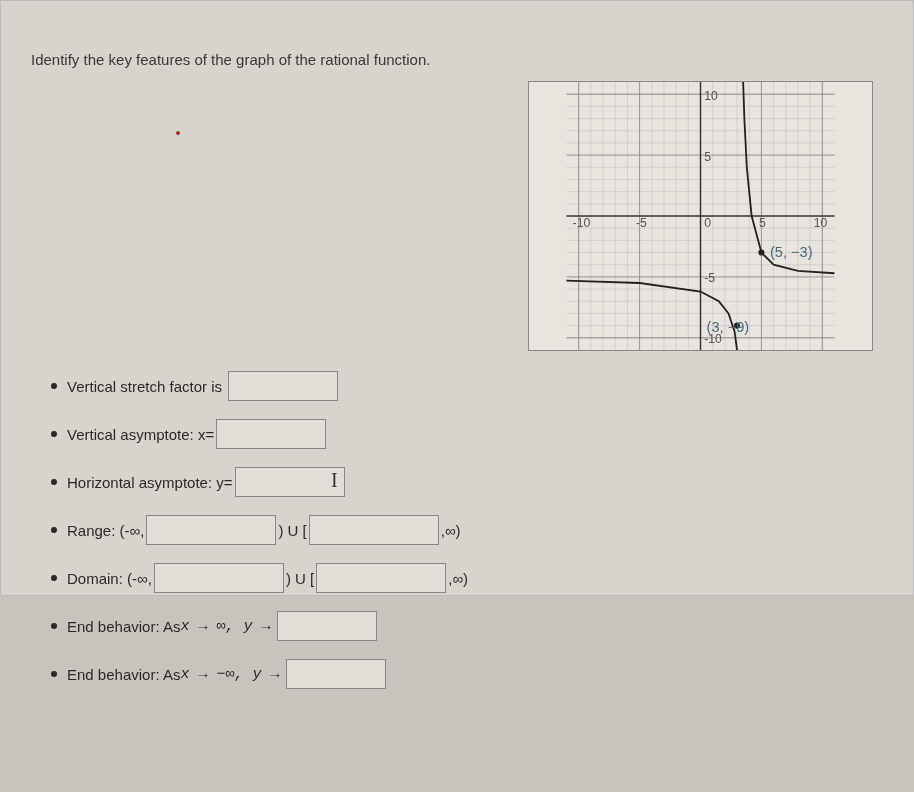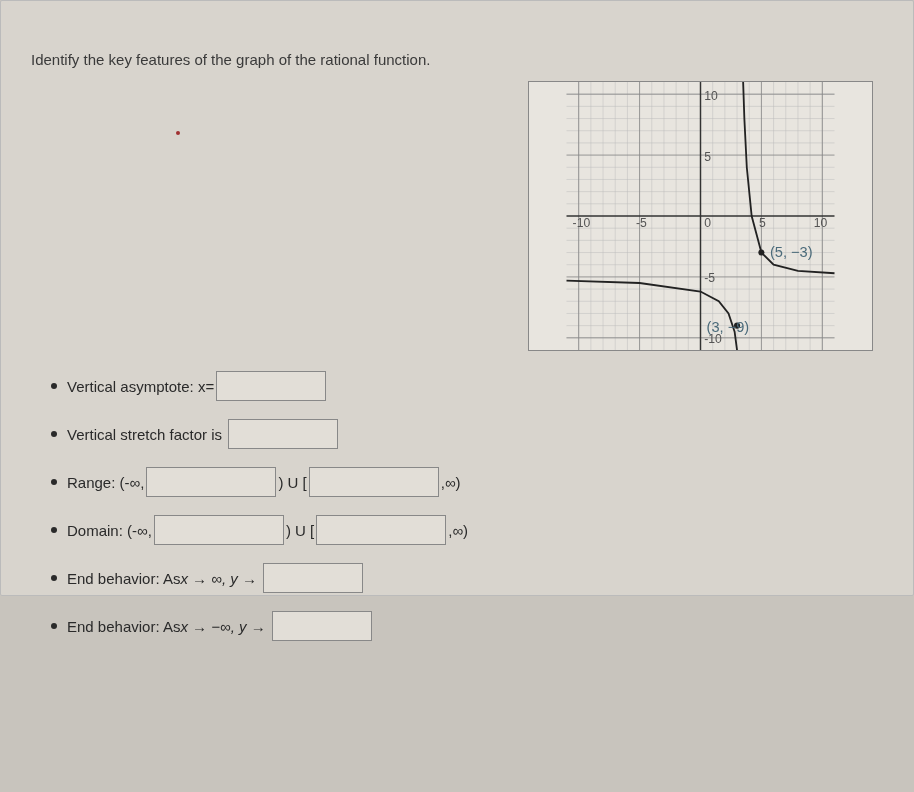--- a/index.html
+++ b/index.html
@@ -75,21 +75,21 @@
     height: 30px;
     padding: 2px 6px;
     font-size: 14px;
     vertical-align: middle;
     margin: 0 2px;
     font-family: Arial, sans-serif;
   }
   .w-small { width: 110px; }
   .w-med { width: 130px; }
   .w-tiny { width: 100px; }
-  .math { font-family: Liberation Sans, sans-serif; font-style: italic; }
+  .math { font-family: Liberation Mono, monospace; font-style: italic; }
   .cursor-mark {
     position: absolute;
     pointer-events: none;
     font-family: serif;
     font-size: 20px;
     color: #333;
   }
 </style>
 </head>
 <body>
@@ -180,30 +180,36 @@
         <text x="5.7" y="3.4">(5, −3)</text>
         <text x="0.5" y="9.5">(3, −9)</text>
       </g>
     </svg>
   </div>
 
   <div class="form-area">
 
     <div class="row">
       <span class="bullet"></span>
+      <span>Vertical stretch factor is</span>&nbsp;
+      <input class="input-box w-small" value="" style="">
+    </div>
+
+    <div class="row">
+      <span class="bullet"></span>
       <span>Vertical asymptote:  x=</span>
       <input class="input-box w-small" value="" style="">
     </div>
 
-    <div class="row">
-      <span class="bullet"></span>
-      <span>Vertical stretch factor is</span>&nbsp;
+    <div class="row" style="position:relative;">
+      <span class="bullet"></span>
+      <span>Horizontal asymptote:  y=</span>
       <input class="input-box w-small" value="" style="">
-    </div>
-
+      <span class="cursor-mark" style="left:280px; top:2px;">I</span>
+    </div>
 
     <div class="row">
       <span class="bullet"></span>
       <span>Range: (-∞,</span>
       <input class="input-box w-med" value="" style="">
       <span>) U [</span>
       <input class="input-box w-med" value="" style="">
       <span>,∞)</span>
     </div>
 

